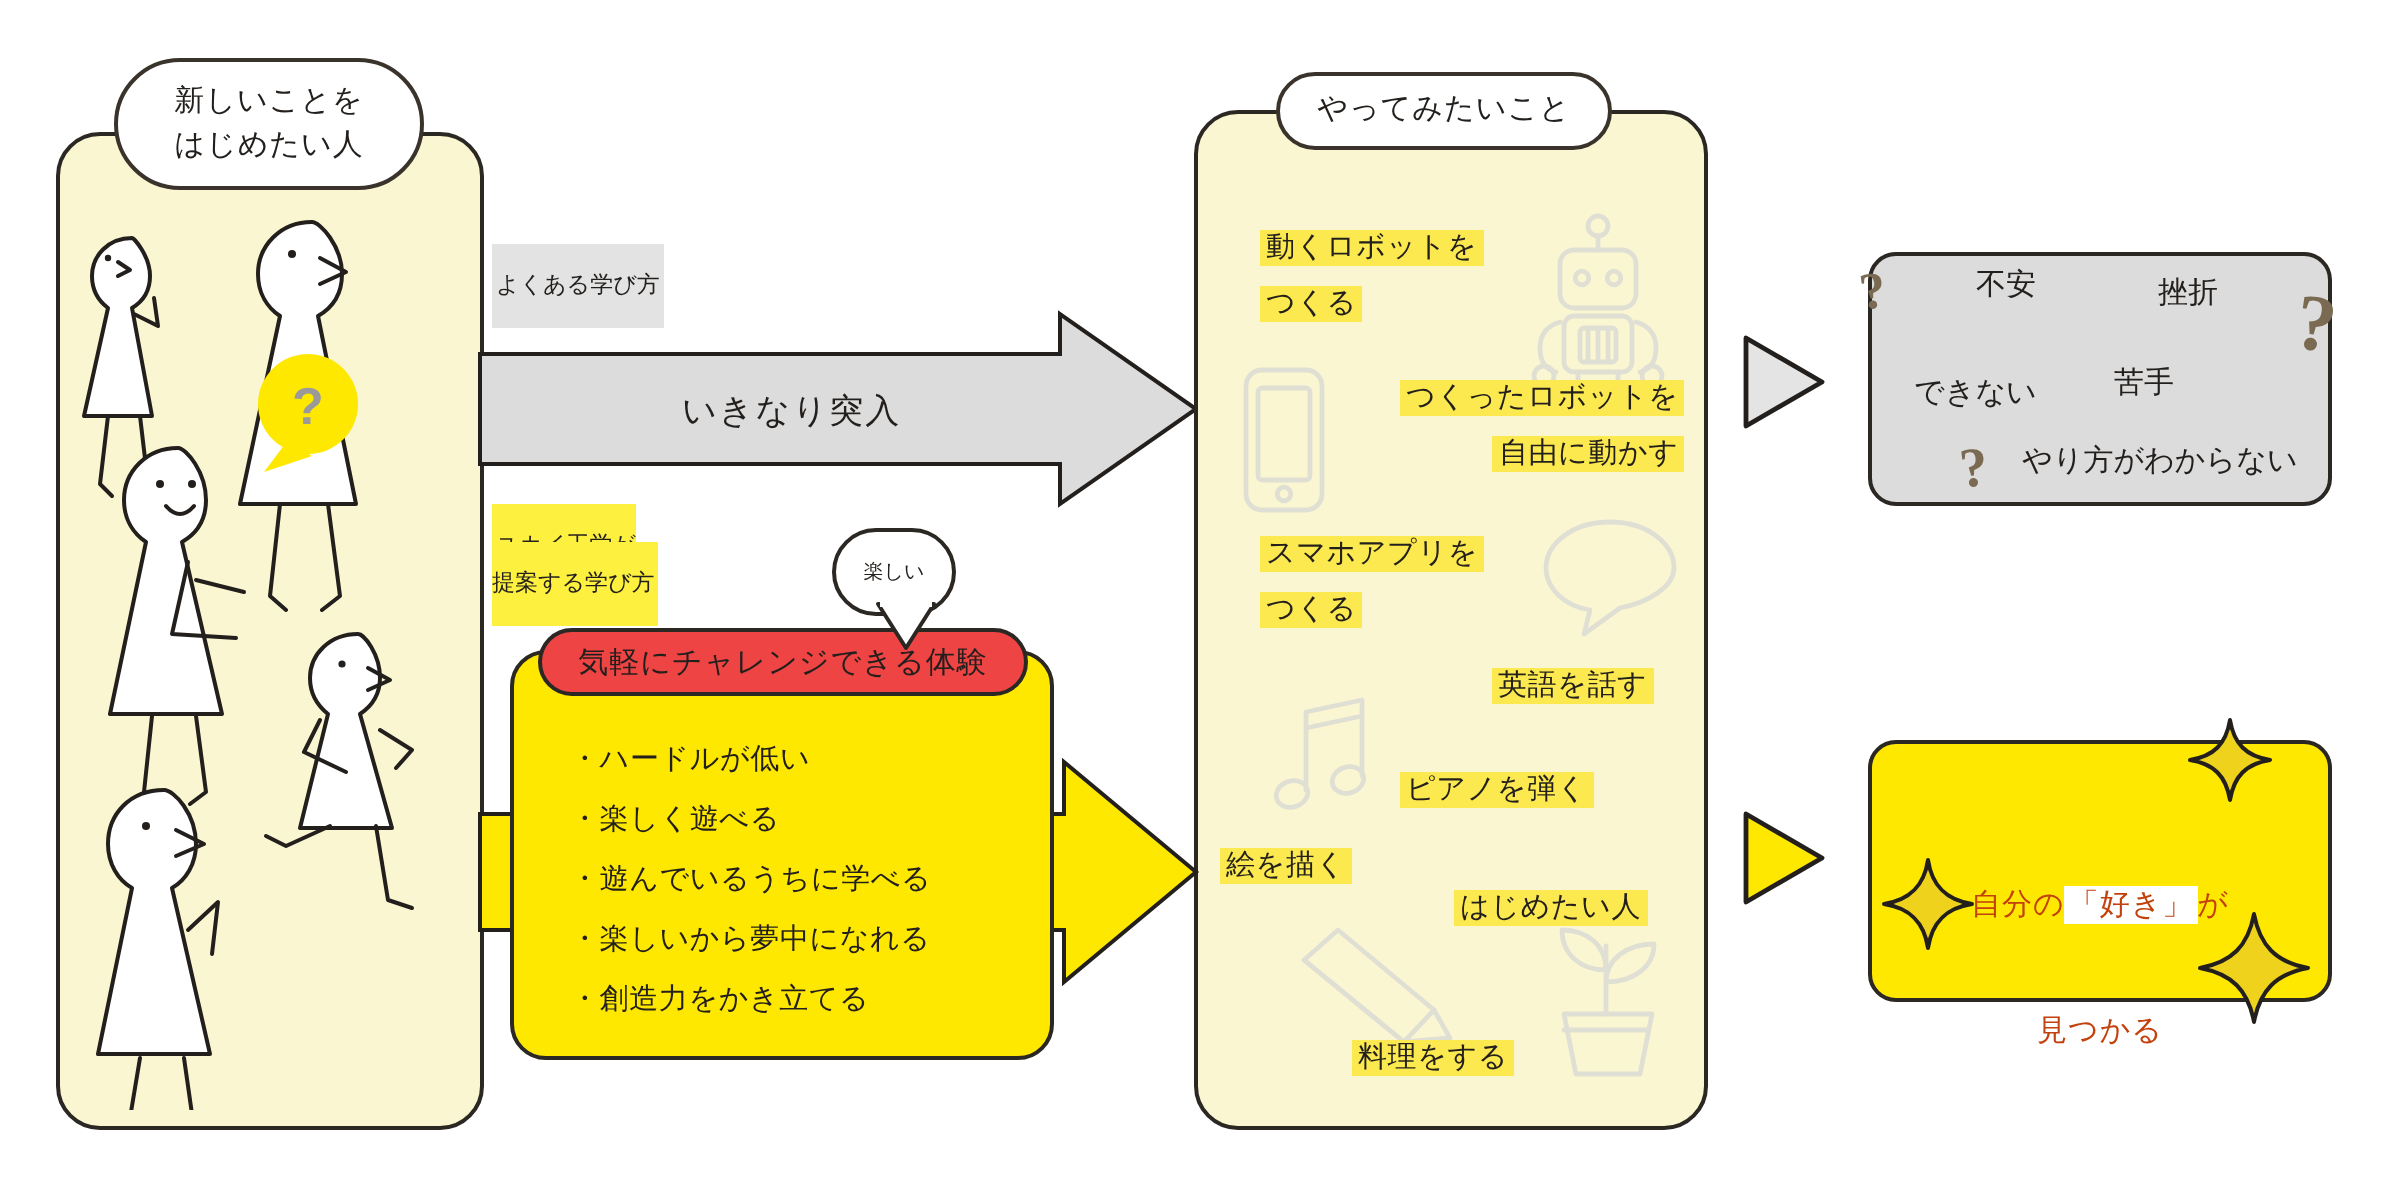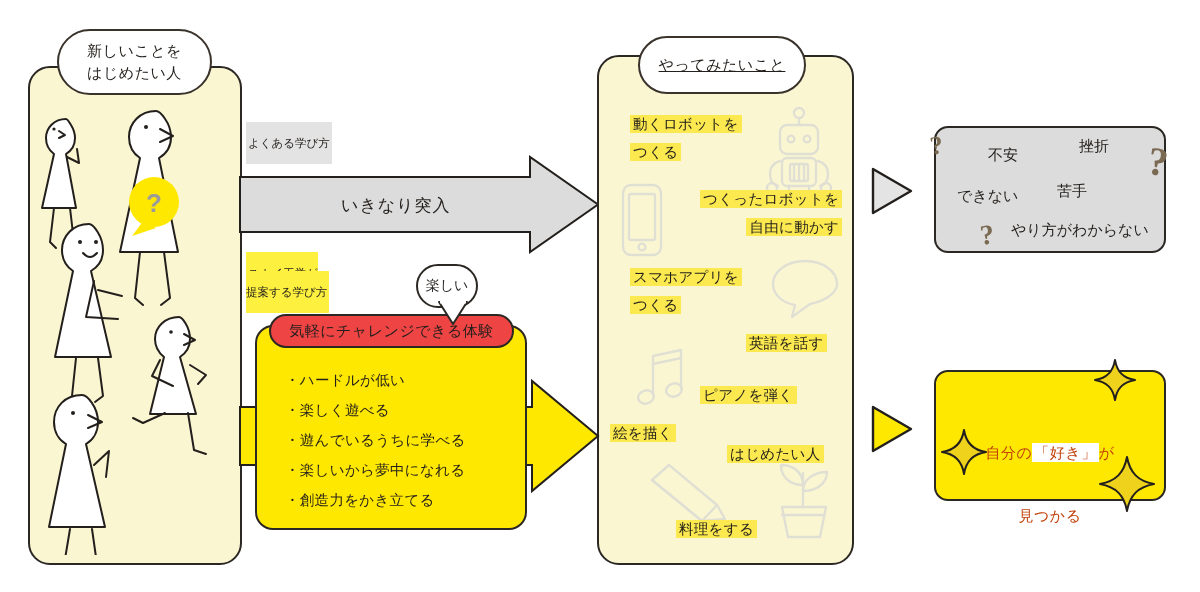--- a/index.html
+++ b/index.html
@@ -59,21 +59,21 @@
   .exp-list{
     position:absolute;font-size:14.5px;color:#231f1c;line-height:2.07;
     z-index:5;letter-spacing:.3px;
   }
   .exp-list div{white-space:nowrap;}
 
   
   .fun-bubble{
     position:absolute;background:#ffffff;border:2px solid #2b2723;
     border-radius:30px;display:flex;align-items:center;justify-content:center;
-    font-size:14px;color:#231f1c;box-sizing:border-box;z-index:8;
+    font-size:10px;color:#231f1c;box-sizing:border-box;z-index:8;
   }
   .fun-tail{position:absolute;z-index:8;}
 
   
   .wish{
     position:absolute;font-size:14.5px;color:#231f1c;line-height:1.95;
     z-index:4;white-space:pre-line;letter-spacing:.3px;
   }
   .wish span{background:#fbe94f;padding:1px 3px;box-decoration-break:clone;
              -webkit-box-decoration-break:clone;}
@@ -257,21 +257,21 @@
   <div class="deco" style="left:770px;top:455px;">
     <svg width="66" height="85" viewBox="0 0 66 85" fill="none" stroke="#dcdcd4" stroke-width="2.4" stroke-linecap="round" stroke-linejoin="round">
       <path d="M33 52 V18"></path>
       <path d="M33 30 C20 30 11 22 11 10 C24 10 33 18 33 30 Z"></path>
       <path d="M33 36 C46 36 57 29 57 17 C43 17 33 25 33 36 Z"></path>
       <path d="M12 52 H56 L50 82 H18 Z"></path>
       <path d="M12 60 H54"></path>
     </svg>
   </div>
 
-  <div class="title-bubble stxt" style="left:638px;top:36px;width:168px;height:58px;text-decoration:underline;">やってみたいこと</div>
+  <div class="title-bubble stxt" style="left:638px;top:36px;width:168px;height:39px;">やってみたいこと</div>
 
   <div class="wish" style="left:630px;top:110px;"><span>動くロボットを
 つくる</span></div>
 
   <div class="wish" style="left:700px;top:185px;text-align:right;"><span>つくったロボットを
 自由に動かす</span></div>
 
   <div class="wish" style="left:630px;top:263px;"><span>スマホアプリを
 つくる</span></div>
 
@@ -290,21 +290,21 @@
       <path d="M2 2 L40 24 L2 46 Z" fill="#e4e4e4" stroke="#231f1c" stroke-width="2.4" stroke-linejoin="round"></path>
     </svg>
   </div>
 
   <div class="panel panel-gray" style="left:934px;top:126px;width:232px;height:127px;"></div>
 
   <div class="qmark" style="left:930px;top:131px;font-size:26px;transform:rotate(-8deg);">?</div>
   <div class="qmark" style="left:1148px;top:138px;font-size:40px;transform:rotate(8deg);">?</div>
   <div class="qmark" style="left:980px;top:219px;font-size:28px;transform:rotate(-6deg);">?</div>
 
-  <div class="neg-word" style="left:988px;top:146px;text-align:right;">不安</div>
+  <div class="neg-word" style="left:988px;top:133px;text-align:right;">不安</div>
   <div class="neg-word" style="left:1079px;top:137px;">挫折</div>
   <div class="neg-word" style="left:957px;top:187px;">できない</div>
   <div class="neg-word" style="left:1057px;top:182px;">苦手</div>
   <div class="neg-word" style="left:1011px;top:221px;">やり方がわからない</div>
 
   <div class="arrow" style="left:871px;top:405px;width:42px;height:48px;">
     <svg width="42" height="48" viewBox="0 0 42 48">
       <path d="M2 2 L40 24 L2 46 Z" fill="#ffe800" stroke="#231f1c" stroke-width="2.4" stroke-linejoin="round"></path>
     </svg>
   </div>

